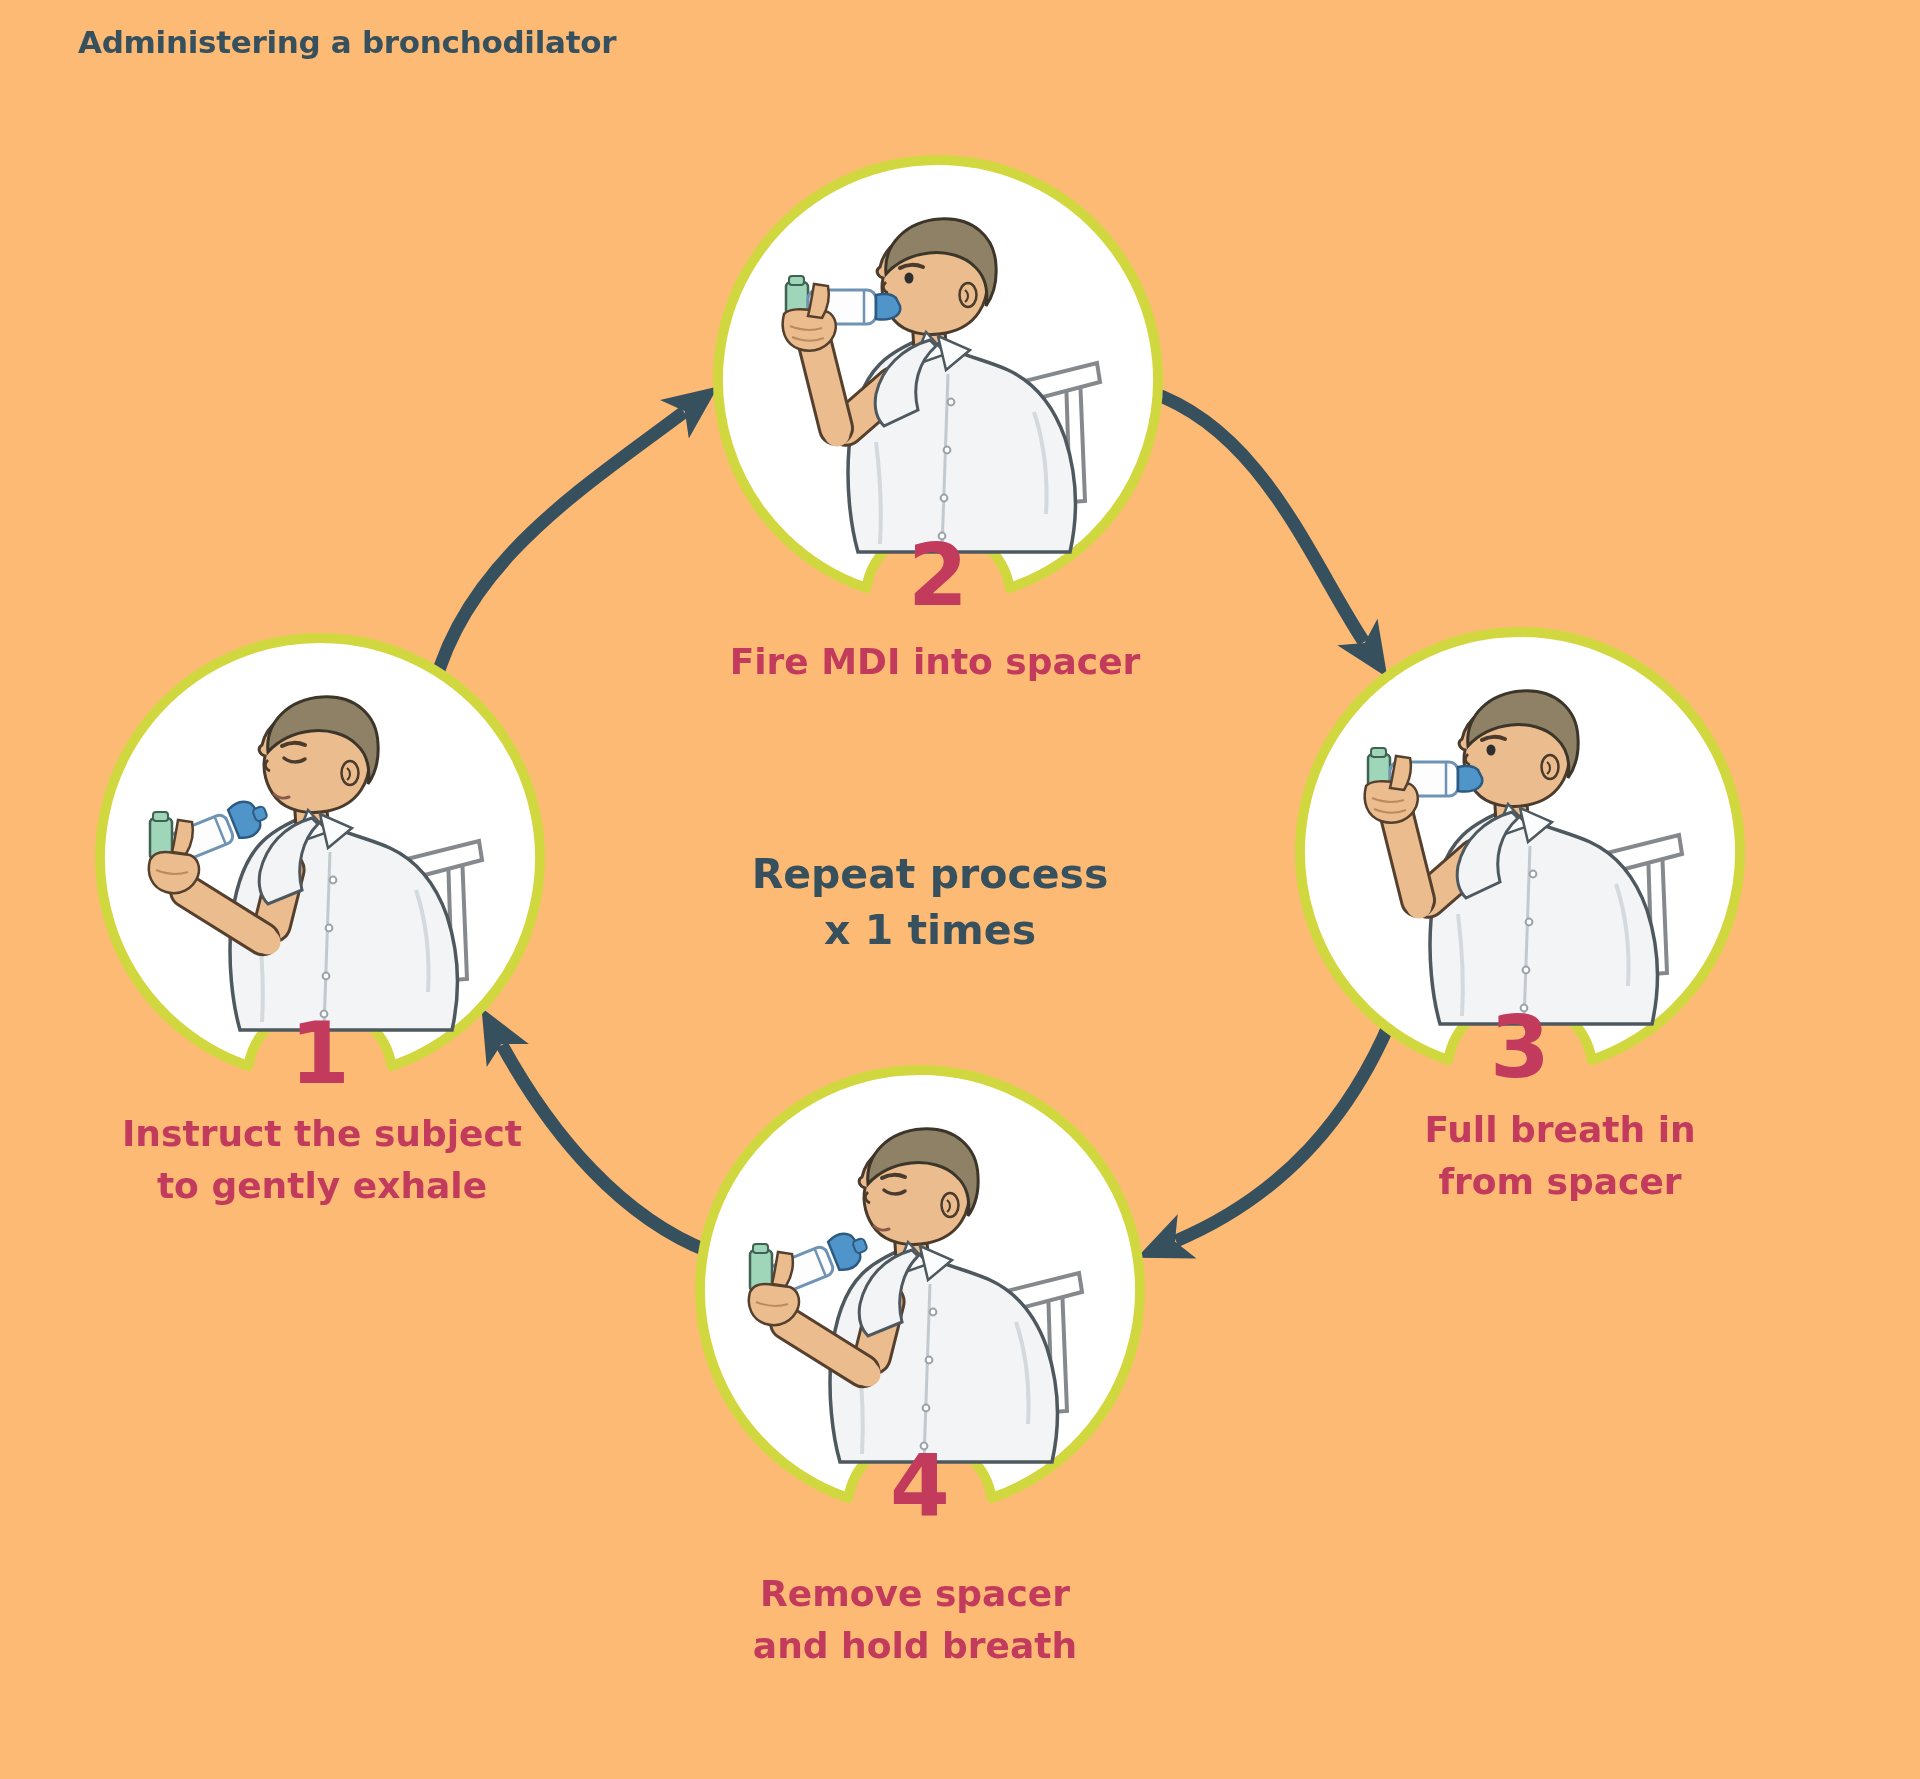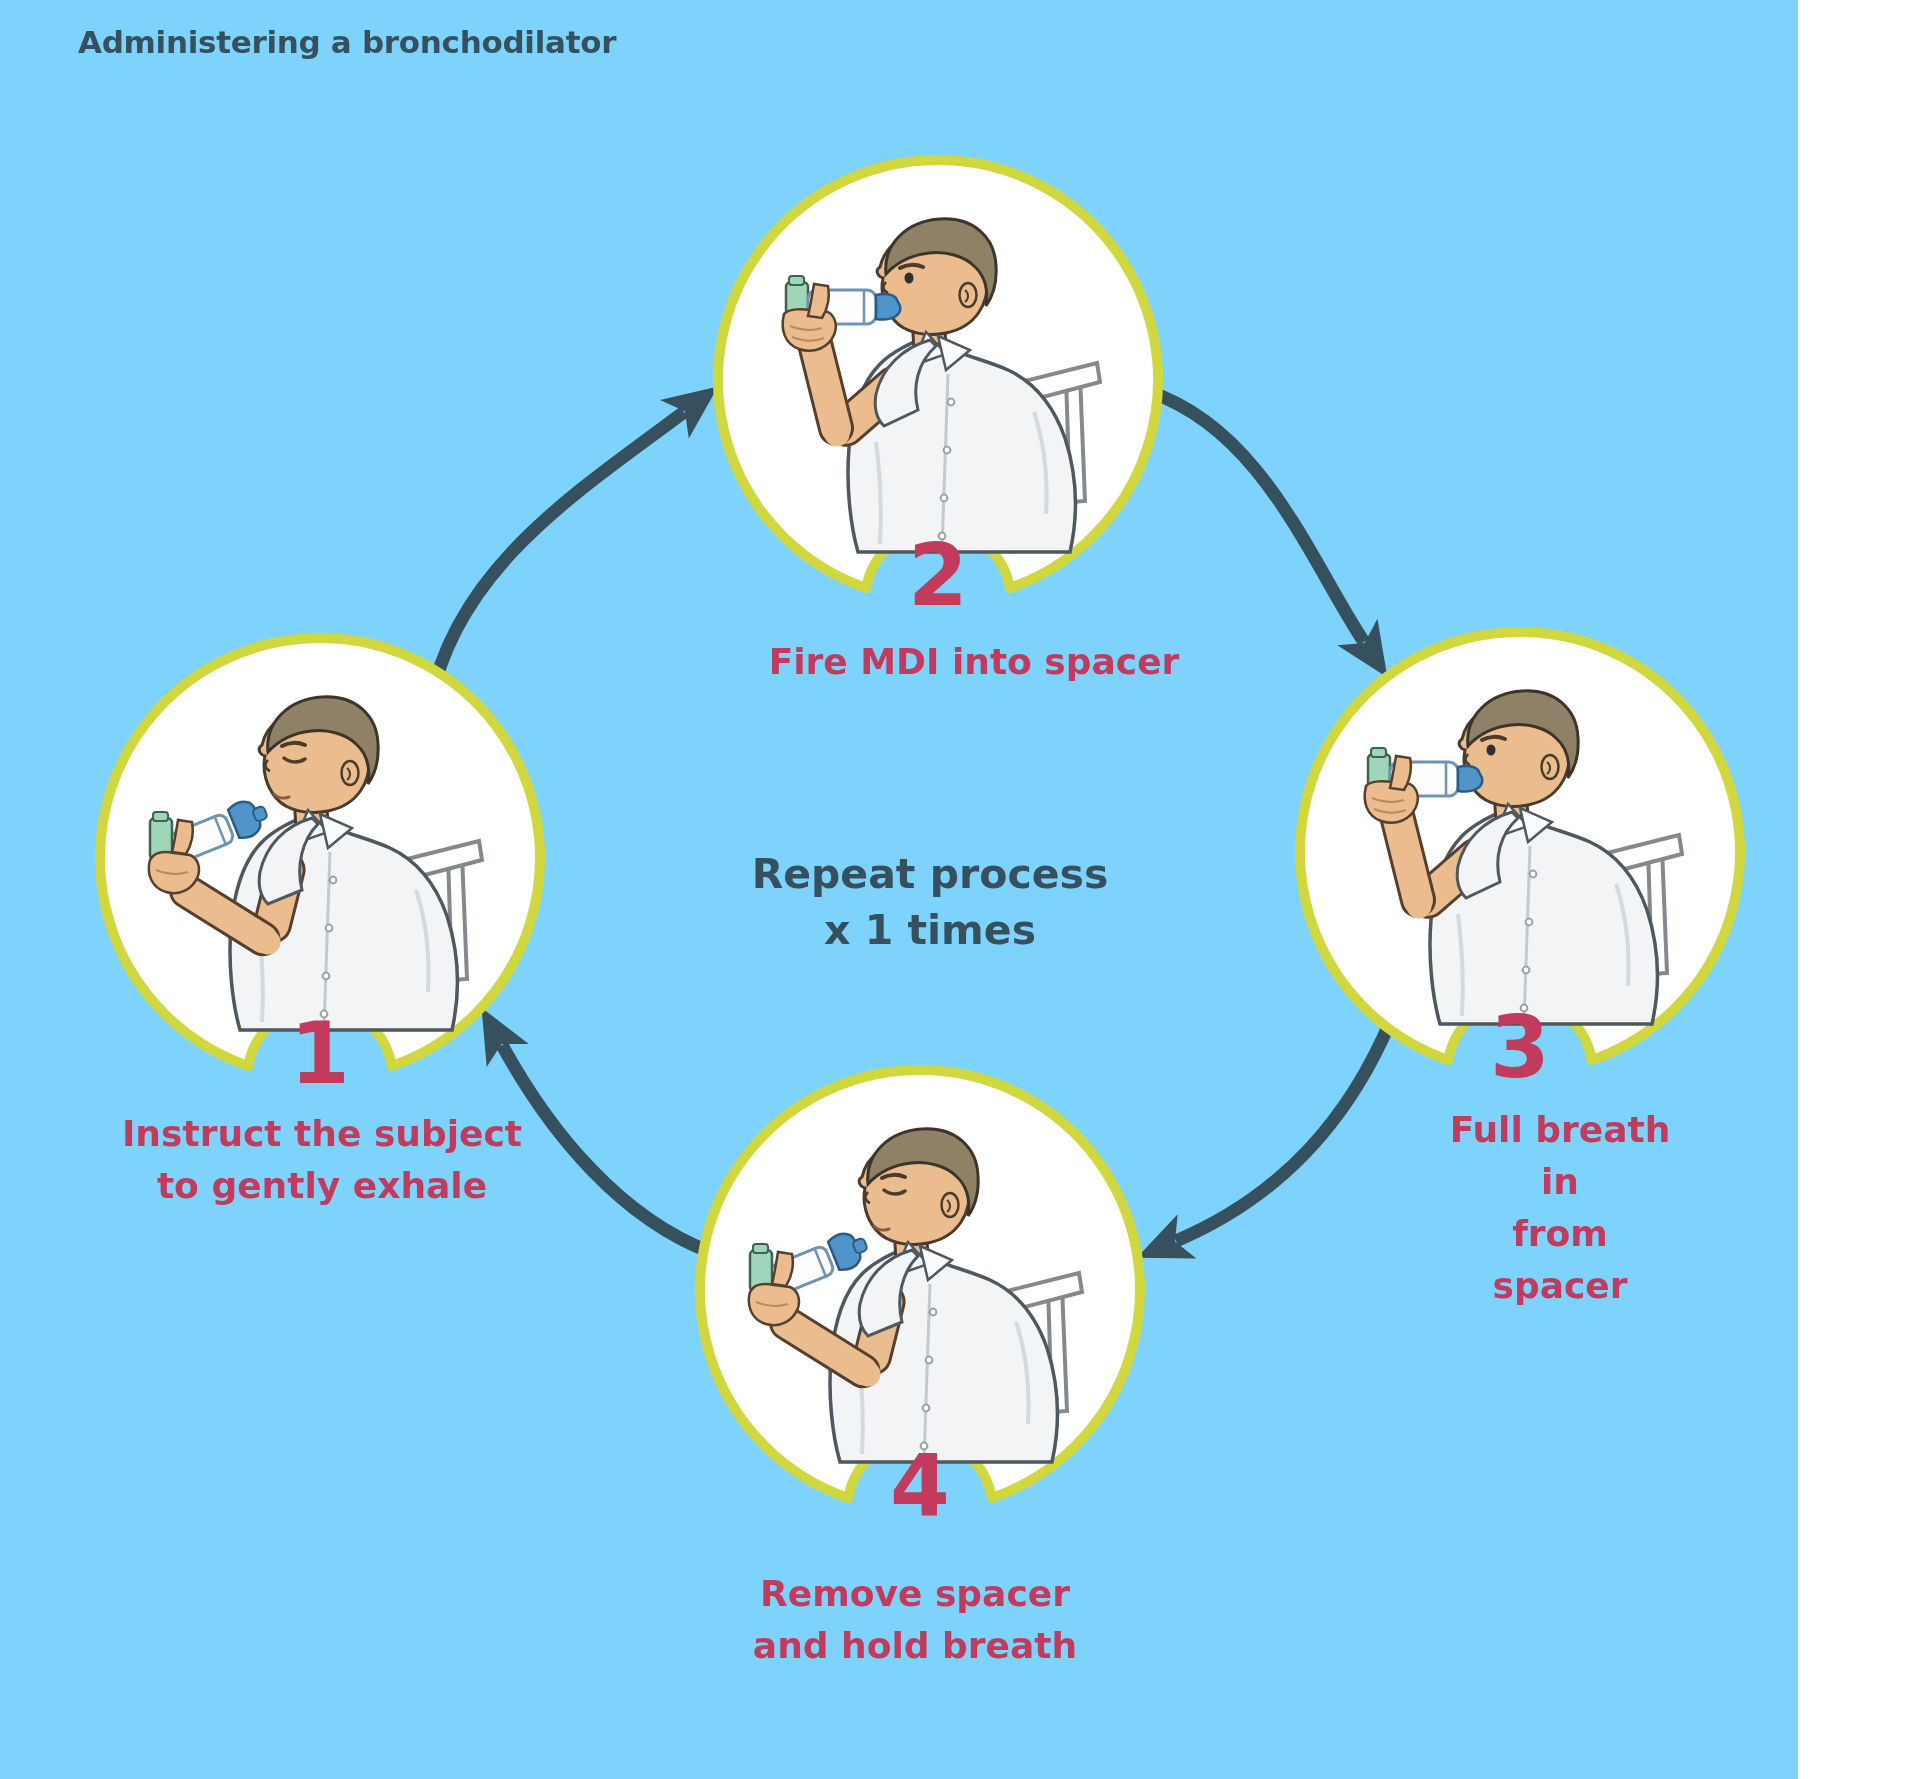--- a/index.html
+++ b/index.html
@@ -1,18 +1,18 @@
 <!DOCTYPE html>
 <html><head>
 <meta charset="utf-8">
 <style>
   html,body{margin:0;padding:0;background:#ffffff;}
   .canvas{
-    position:relative;width:1772px;height:1779px;background:#7dd3fc;
-    font-family:"DejaVu Sans", sans-serif;overflow:hidden;padding-left:26px;
+    position:relative;width:1920px;height:1779px;background:#fdba74;
+    font-family:"DejaVu Sans", sans-serif;overflow:hidden;
   }
   .diagram-svg{position:absolute;left:0;top:0;}
   .title{
     position:absolute;left:78px;top:24px;
     font-size:31px;font-weight:bold;color:#36505e;letter-spacing:-0.3px;
   }
   .step-num{
     position:absolute;transform:translateX(-50%);
     font-size:86px;font-weight:bold;color:#c23a5c;line-height:1;
   }
@@ -170,21 +170,21 @@
 
   <div class="title">Administering a bronchodilator</div>
 
   <div class="step-num" style="left:320px;top:1010px;">1</div>
   <div class="step-num" style="left:938px;top:532px;">2</div>
   <div class="step-num" style="left:1520px;top:1004px;">3</div>
   <div class="step-num" style="left:920px;top:1442px;">4</div>
 
   <div class="step-cap" style="left:322px;top:1108px;">Instruct the subject
 to gently exhale</div>
-  <div class="step-cap" style="left:935px;top:636px;margin-left:39px;">Fire MDI into spacer</div>
+  <div class="step-cap" style="left:935px;top:636px;">Fire MDI into spacer</div>
   <div class="step-cap" style="left:1560px;top:1104px;">Full breath in
 from spacer</div>
   <div class="step-cap" style="left:915px;top:1568px;">Remove spacer
 and hold breath</div>
 
   <div class="center-note">
     <div>Repeat process</div>
     <div>x 1 times</div>
   </div>
 

